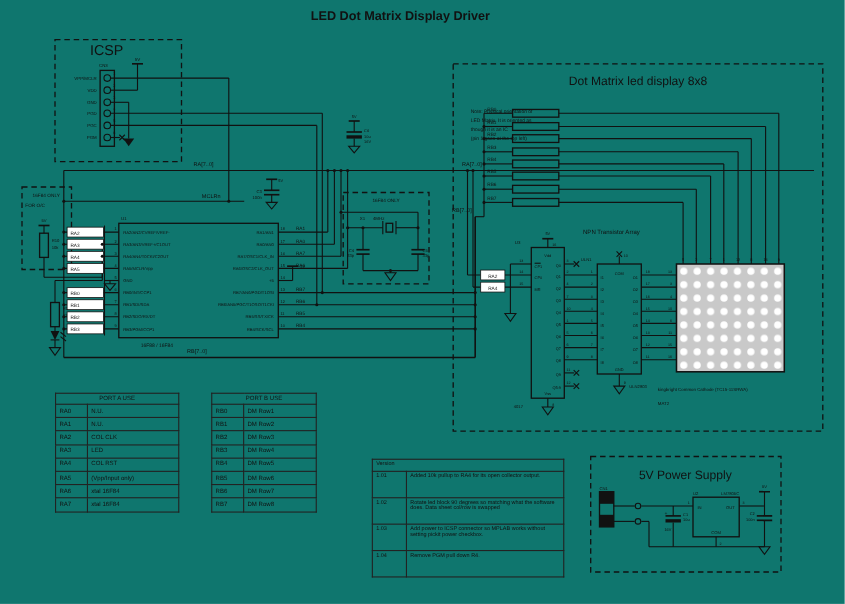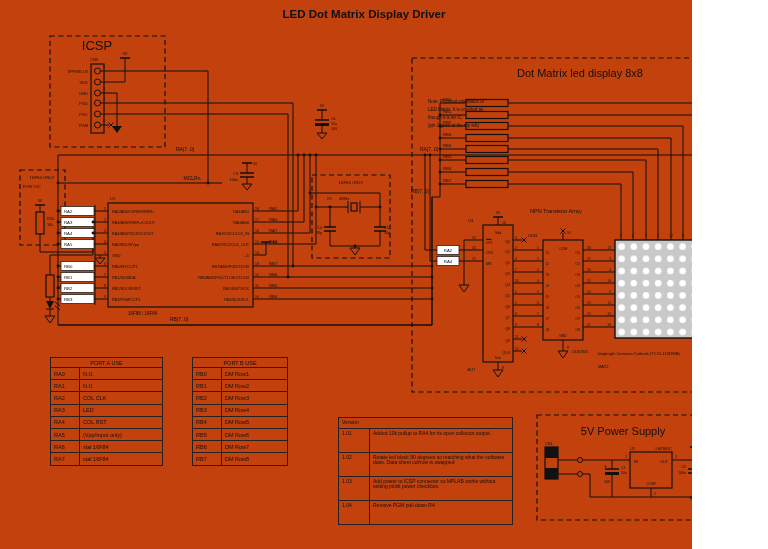--- a/index.html
+++ b/index.html
@@ -1,16 +1,16 @@
 <!DOCTYPE html>
 <html><head>
 <meta charset="utf-8">
 <style>
   html,body{margin:0;padding:0;background:#fff;}
-  #page{position:relative;width:692px;height:549px;background:#c2410c;overflow:hidden;}
+  #page{position:relative;width:768px;height:549px;background:#0f766e;overflow:hidden;}
   svg{position:absolute;left:0;top:0;}
   svg text{fill:#111;font-family:"Liberation Sans","DejaVu Sans",sans-serif;}
   .w{stroke:#111;stroke-width:1;fill:none;}
   .w2{stroke:#111;stroke-width:1.5;fill:none;}
   .bx{stroke:#111;stroke-width:1.2;fill:none;}
   .d{stroke:#111;stroke-width:1.2;fill:none;stroke-dasharray:5 3.5;}
   .j{fill:#111;stroke:none;}
   .fil{fill:#111;stroke:none;}
   .wh{fill:#fff;stroke:#111;stroke-width:0.7;}
   .tt{font-size:11.5px;font-weight:bold;}

